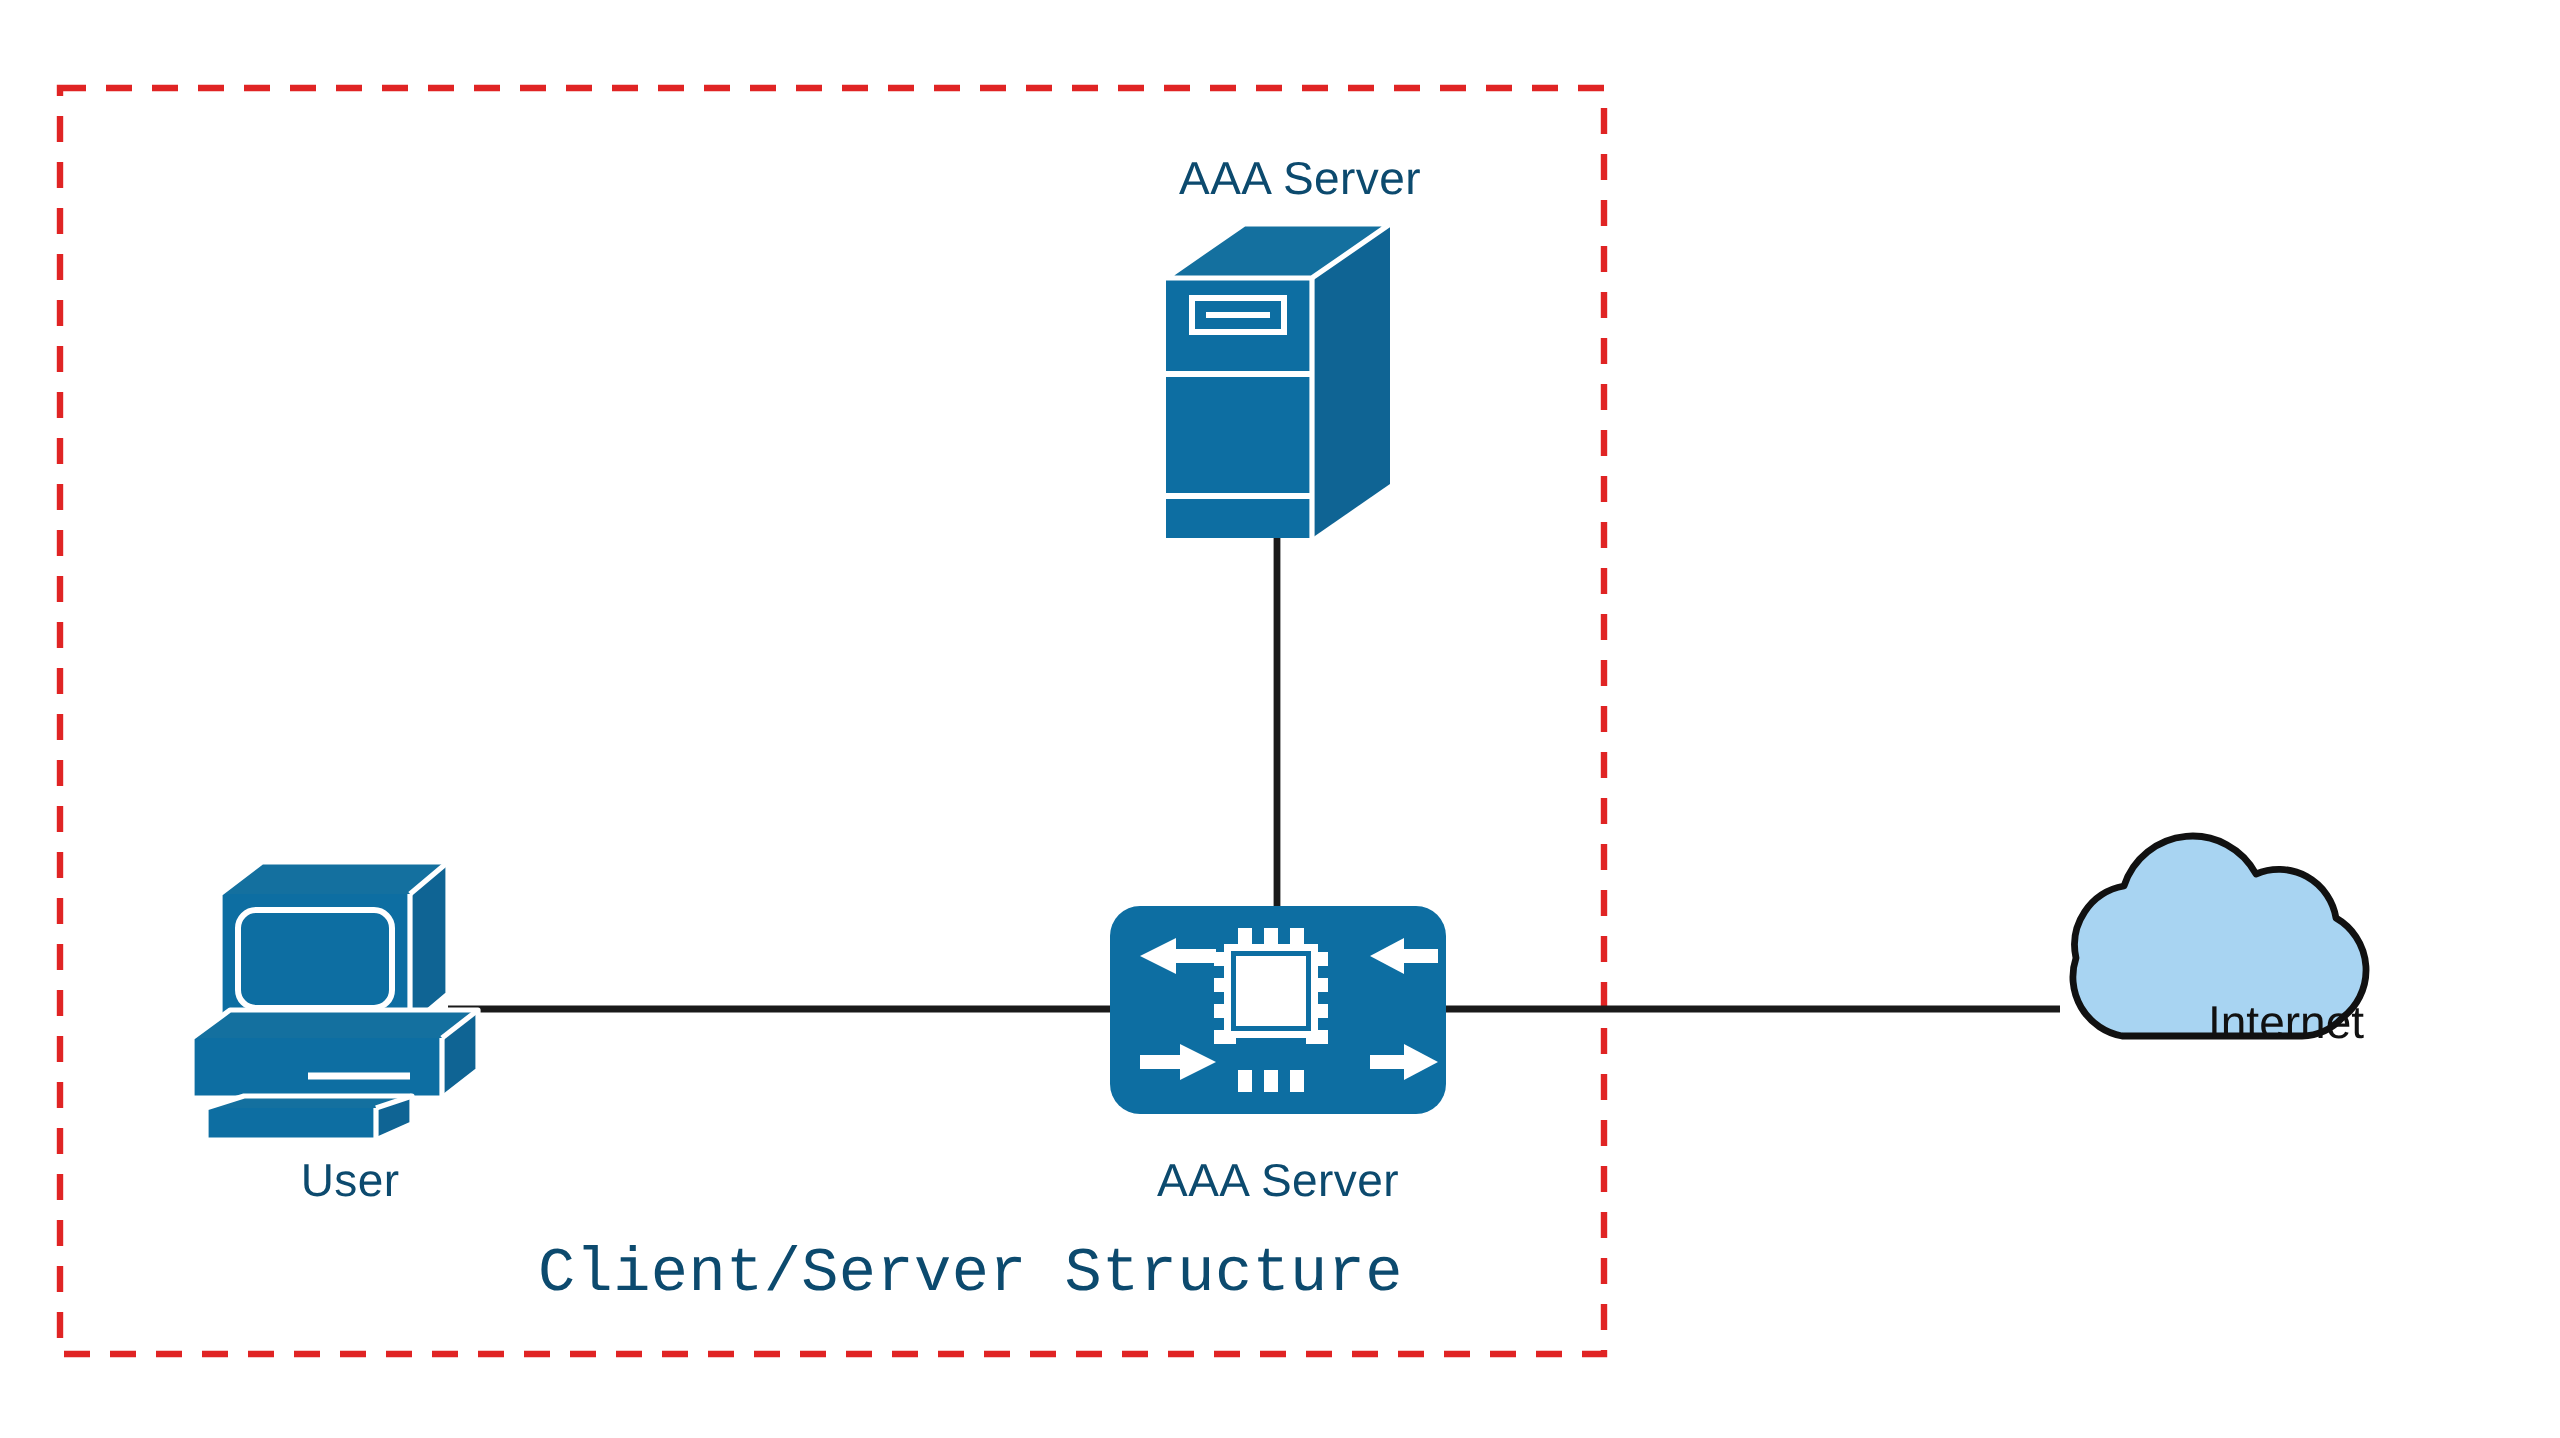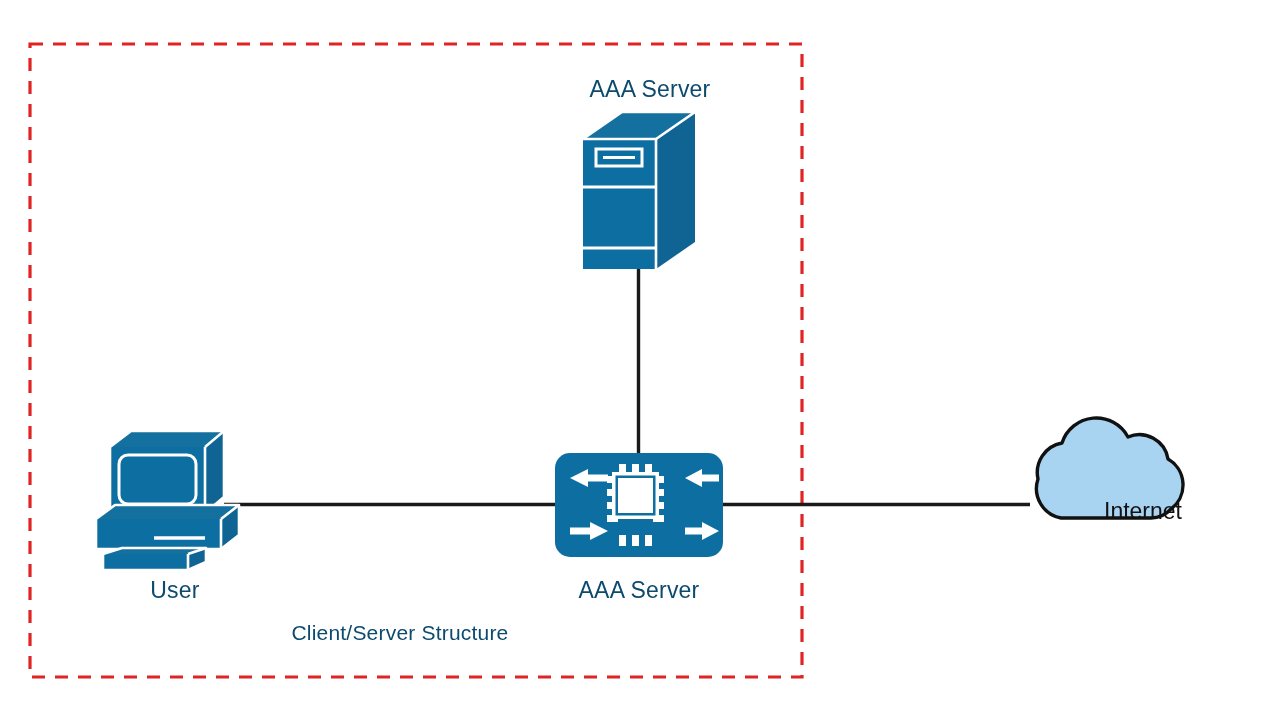--- a/index.html
+++ b/index.html
@@ -28,21 +28,21 @@
     font-size: 23px;
     font-weight: 400;
     letter-spacing: 0.2px;
     white-space: nowrap;
     text-align: center;
     line-height: 1;
   }
   #label-aaa-server { left: 520px; top: 78px; width: 260px; }
   #label-aaa-client { left: 509px; top: 579px; width: 260px; }
   #label-user       { left: 45px;  top: 579px; width: 260px; }
-  #label-boundary   { left: 269px; top: 622px; width: 262px; font-size: 21px; }
+  #label-boundary   { left: 269px; top: 622px; width: 262px; font-size: 31px; font-family: Liberation Mono, monospace; }
   #label-internet {
     position: absolute;
     left: 1012px;
     top: 500px;
     width: 170px;
     text-align: right;
     color: #111111;
     font-family: "Liberation Sans", sans-serif;
     font-size: 23px;
     line-height: 1;

